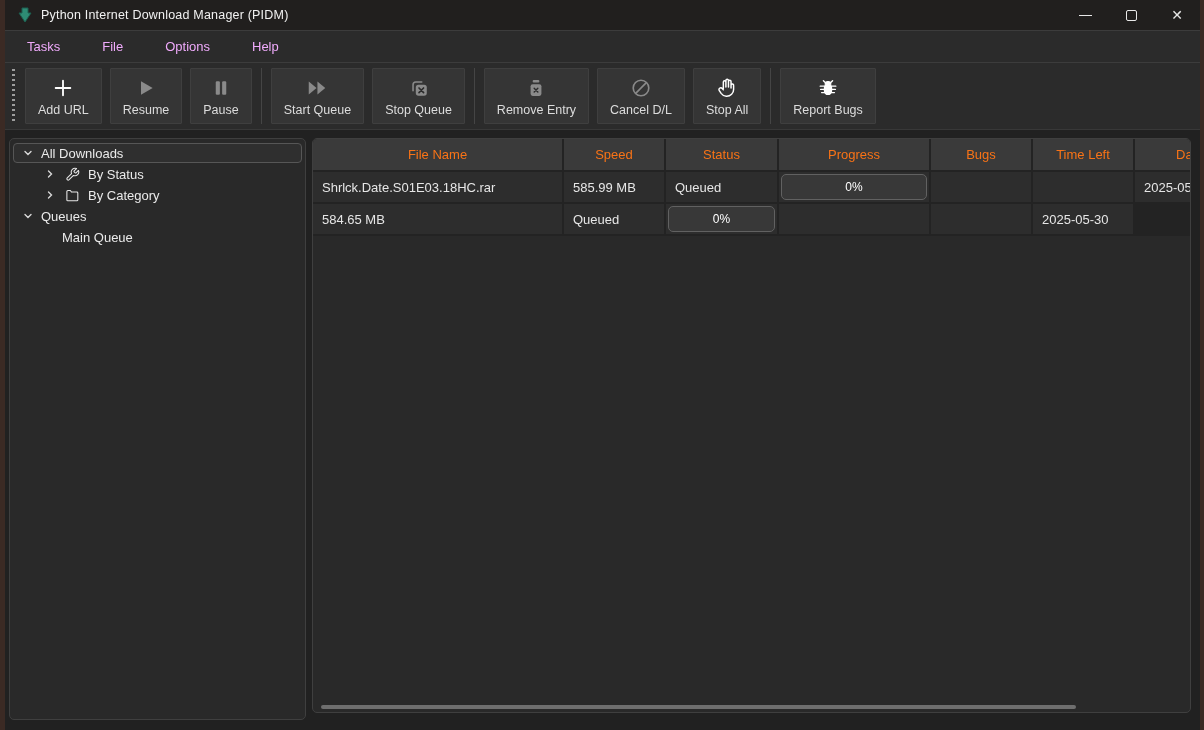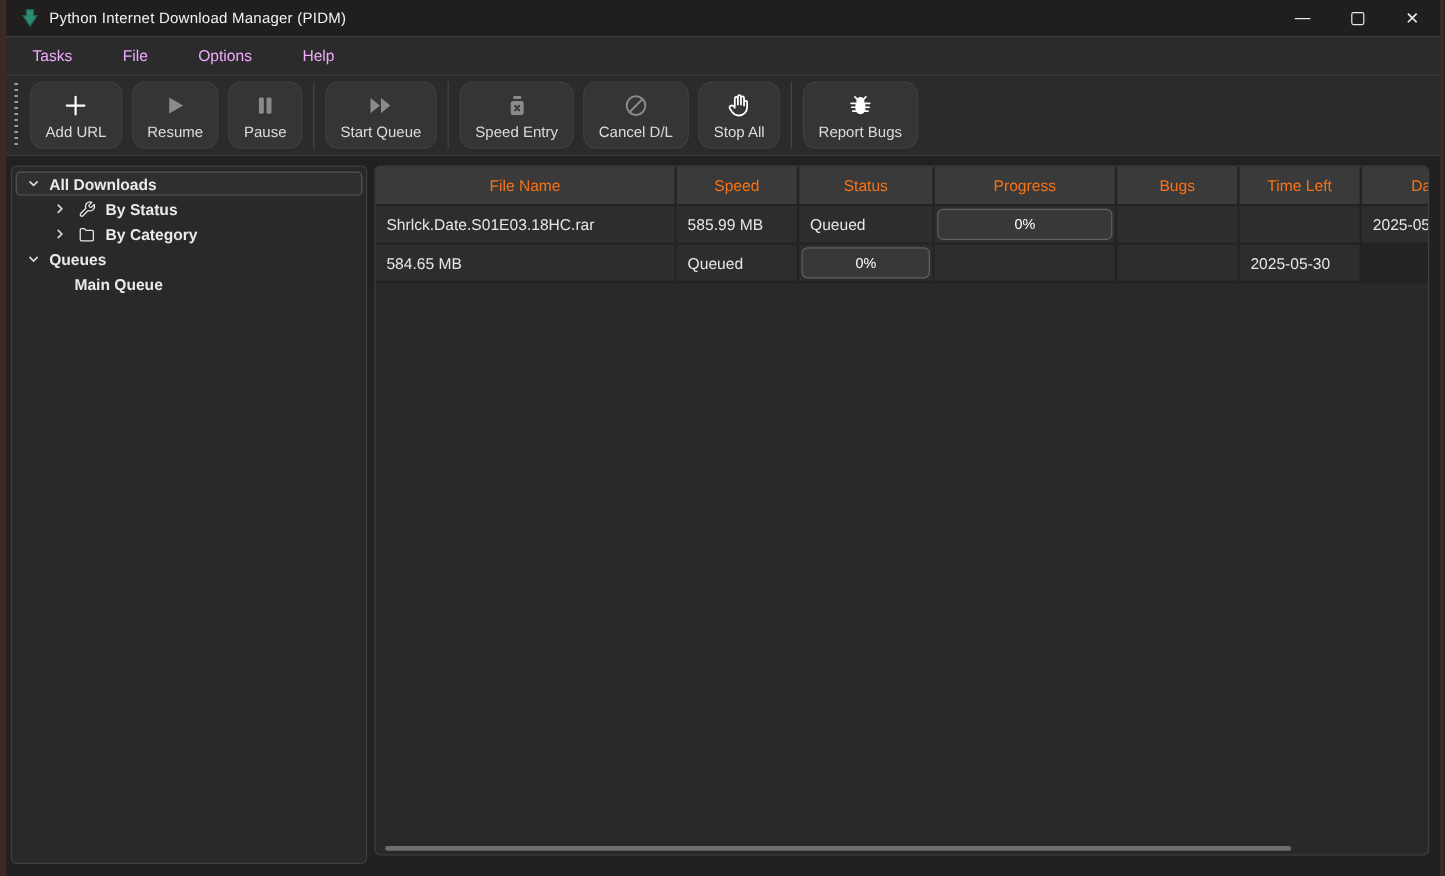--- a/index.html
+++ b/index.html
@@ -37,38 +37,38 @@
   
   .toolbar{
     height:68px; background:#2b2b2b; border-top:1px solid #3c3c3c; border-bottom:1px solid #383838;
     display:flex; align-items:center; padding:0 4px; flex:0 0 auto;
   }
   .drag-handle{
     width:3px; height:54px; margin:0 6px 0 3px;
     background:repeating-linear-gradient(to bottom,#9d9d9d 0 2px,transparent 2px 5px);
   }
   .tb-btn{
-    height:56px; background:#353535; border:1px solid #3f3f3f; border-radius:11px;
+    height:56px; background:#353535; border:1px solid #3f3f3f; border-radius:1px;
     display:flex; flex-direction:column; align-items:center; justify-content:center;
     padding:4px 12px; margin:0 4px; cursor:default;
   }
   .tb-btn .icn{ height:24px; display:flex; align-items:center; justify-content:center; }
   .tb-btn .lbl{ font-size:12.5px; color:#dcdcdc; margin-top:3px; white-space:nowrap; }
   .tb-sep{ width:1px; height:56px; background:#454545; margin:0 5px; }
   svg.ico{ display:block; }
 
   
   .main{ flex:1; background:#212121; display:flex; padding:8px 6px 10px 4px; overflow:hidden; }
 
   .panel{ background:#292929; border:1px solid #3f3f3f; border-radius:5px; }
 
   .sidebar{ width:297px; height:582px; padding:4px 3px; flex:0 0 auto; }
   .tree-item{
     height:20px; display:flex; align-items:center; font-size:13px; color:#eaeaea;
-    border:1px solid transparent; border-radius:4px; margin-bottom:1px; cursor:default;font-weight:bold;
+    border:1px solid transparent; border-radius:4px; margin-bottom:1px; cursor:default;
   }
   .tree-item.selected{ border-color:#565656; background:rgba(255,255,255,.03); }
   .tw{ width:12px; height:12px; display:inline-flex; align-items:center; justify-content:center; flex:0 0 auto; }
   .chev{ width:10px; height:10px; }
   .tree-ico{ width:17px; height:15px; margin-right:7px; flex:0 0 auto; }
   .ind-0{ padding-left:8px; } .ind-0 .tw{ margin-right:7px; }
   .ind-1{ padding-left:30px; } .ind-1 .tw{ margin-right:8px; }
   .ind-leaf{ padding-left:48px; }
 
   
@@ -160,32 +160,42 @@
     <div class="tb-btn">
       <span class="icn">
         <svg class="ico" width="22" height="22" viewBox="0 0 24 24">
             <path d="M3 5l8.5 7L3 19z" fill="#8a8a8a"></path>
             <path d="M12.5 5l8.5 7-8.5 7z" fill="#8a8a8a"></path>
           </svg>
       </span>
       <span class="lbl">Start Queue</span>
     </div>
 
+    <div class="tb-btn">
+      <span class="icn">
+        <svg class="ico" width="22" height="22" viewBox="0 0 24 24" fill="none">
+          <path d="M5.5 15V8.5A3 3 0 018.5 5.5H15" stroke="#8a8a8a" stroke-width="1.7" stroke-linecap="round"></path>
+          <rect x="8.5" y="8.5" width="12" height="12" rx="3" fill="#8a8a8a"></rect>
+          <path d="M12 12l5 5M17 12l-5 5" stroke="#2b2b2b" stroke-width="1.8" stroke-linecap="round"></path>
+        </svg>
+      </span>
+      <span class="lbl">Stop Queue</span>
+    </div>
 
     <div class="tb-sep"></div>
 
     <div class="tb-btn">
       <span class="icn">
         <svg class="ico" width="20" height="20" viewBox="0 0 24 24" fill="none">
           <rect x="8" y="2.5" width="8" height="3" rx="1.2" fill="#8a8a8a"></rect>
           <rect x="5.5" y="7.5" width="13" height="14" rx="2.5" fill="#8a8a8a"></rect>
           <path d="M9.8 12.3l4.4 4.4M14.2 12.3l-4.4 4.4" stroke="#2b2b2b" stroke-width="1.7" stroke-linecap="round"></path>
         </svg>
       </span>
-      <span class="lbl">Speed Entry</span>
+      <span class="lbl">Remove Entry</span>
     </div>
 
     <div class="tb-btn">
       <span class="icn">
         <svg class="ico" width="22" height="22" viewBox="0 0 24 24" fill="none" stroke="#8a8a8a" stroke-width="1.8">
             <circle cx="12" cy="12" r="8.5"></circle>
             <path d="M6.2 17.8L17.8 6.2"></path>
           </svg>
       </span>
       <span class="lbl">Cancel D/L</span>

